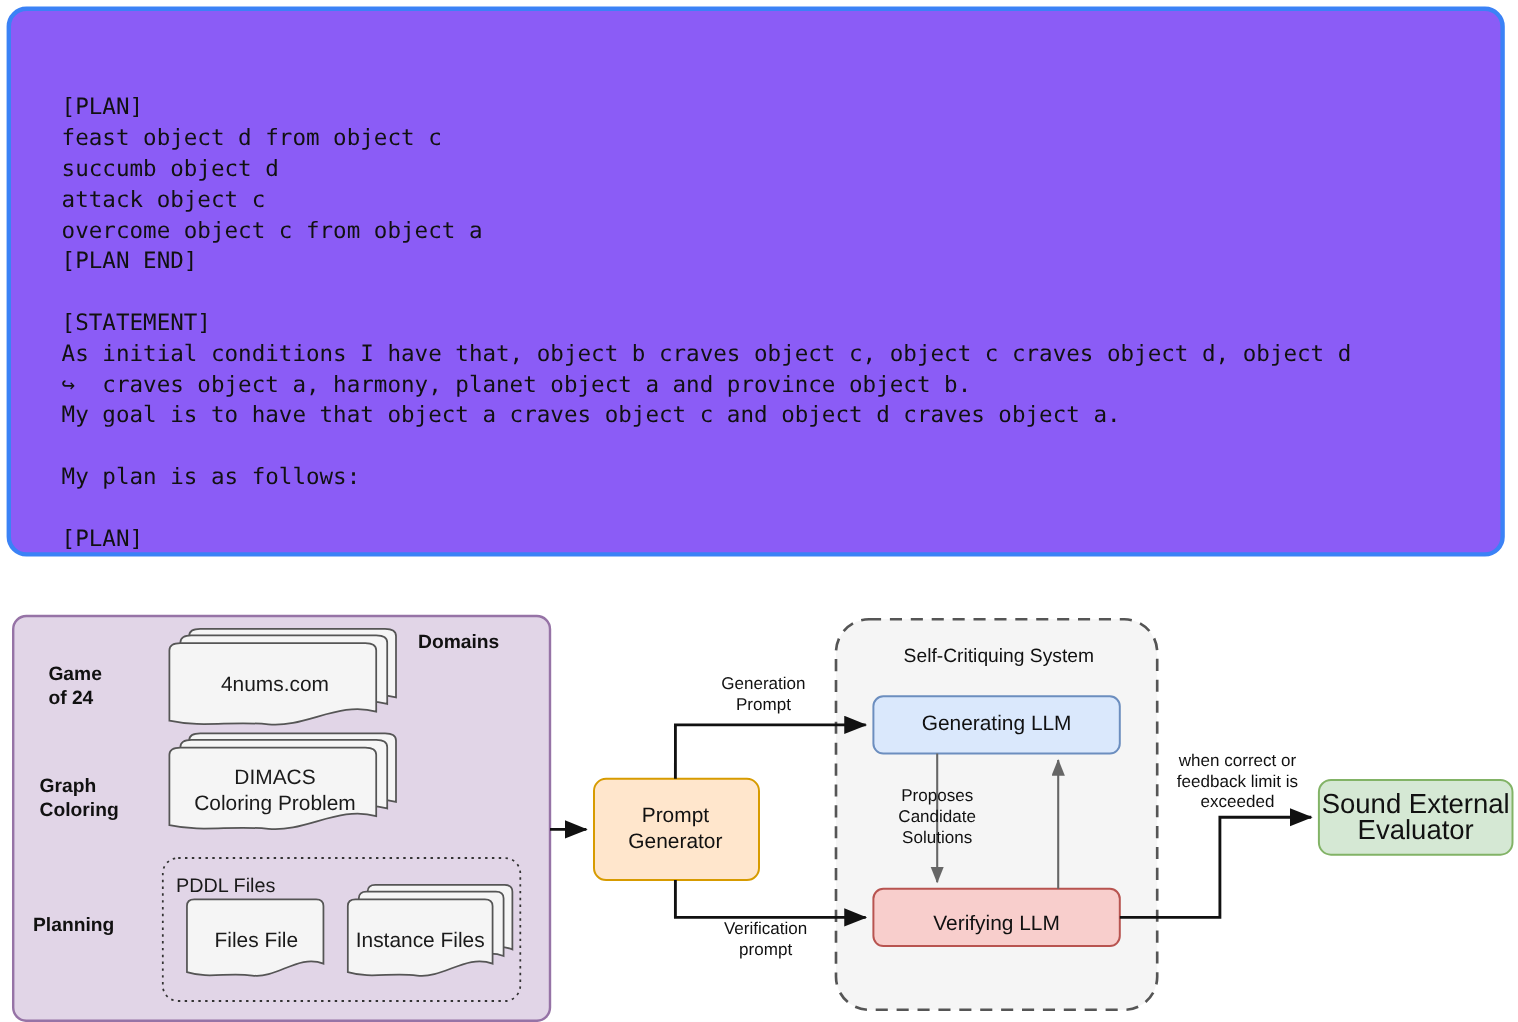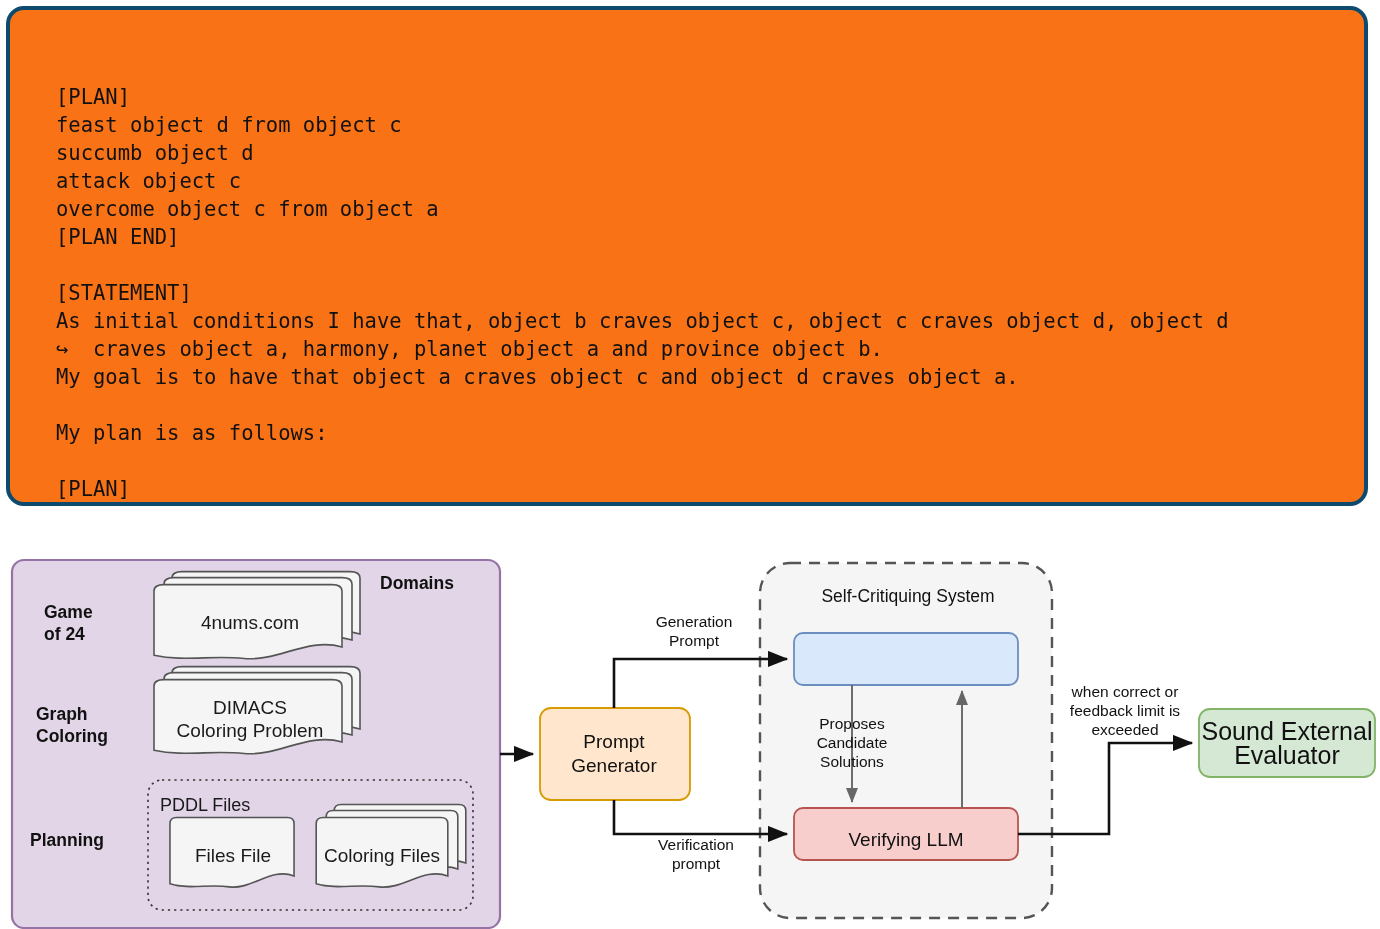--- a/index.html
+++ b/index.html
@@ -17,22 +17,22 @@
   }
 
   
   #prompt-panel {
     position: absolute;
     left: 6px;
     top: 6px;
     width: 1362px;
     height: 500px;
     box-sizing: border-box;
-    background: #f97316;
-    border: 4px solid #0c4a6e;
+    background: #8b5cf6;
+    border: 4px solid #3b82f6;
     border-radius: 18px;
   }
   #prompt-text {
     position: absolute;
     left: 46px;
     top: 52px;
     right: 20px;
     font-family: "DejaVu Sans Mono", "Liberation Mono", monospace;
     font-size: 20.5px;
     line-height: 28px;
@@ -230,28 +230,29 @@
   <div class="doc-text" id="doc-4nums">4nums.com</div>
 
   <div class="doc-text" id="doc-dimacs">
     DIMACS<br>Coloring Problem
   </div>
 
   <div class="doc-text" id="pddl-caption">PDDL Files</div>
 
   <div class="doc-text" id="doc-domain">Files File</div>
 
-  <div class="doc-text" id="doc-instance">Coloring Files</div>
+  <div class="doc-text" id="doc-instance">Instance Files</div>
 
   <div class="node-label" id="txt-scs-title">Self-Critiquing System</div>
 
   <div class="node-label" id="txt-prompt-gen">
     Prompt<br>Generator
   </div>
 
+  <div class="node-label" id="txt-gen-llm">Generating LLM</div>
 
   <div class="node-label" id="txt-ver-llm">Verifying LLM</div>
 
   <div class="node-label" id="txt-evaluator">
     Sound External<br>Evaluator
   </div>
 
   <div class="edge-label" id="lbl-gen-prompt">
     Generation<br>Prompt
   </div>

